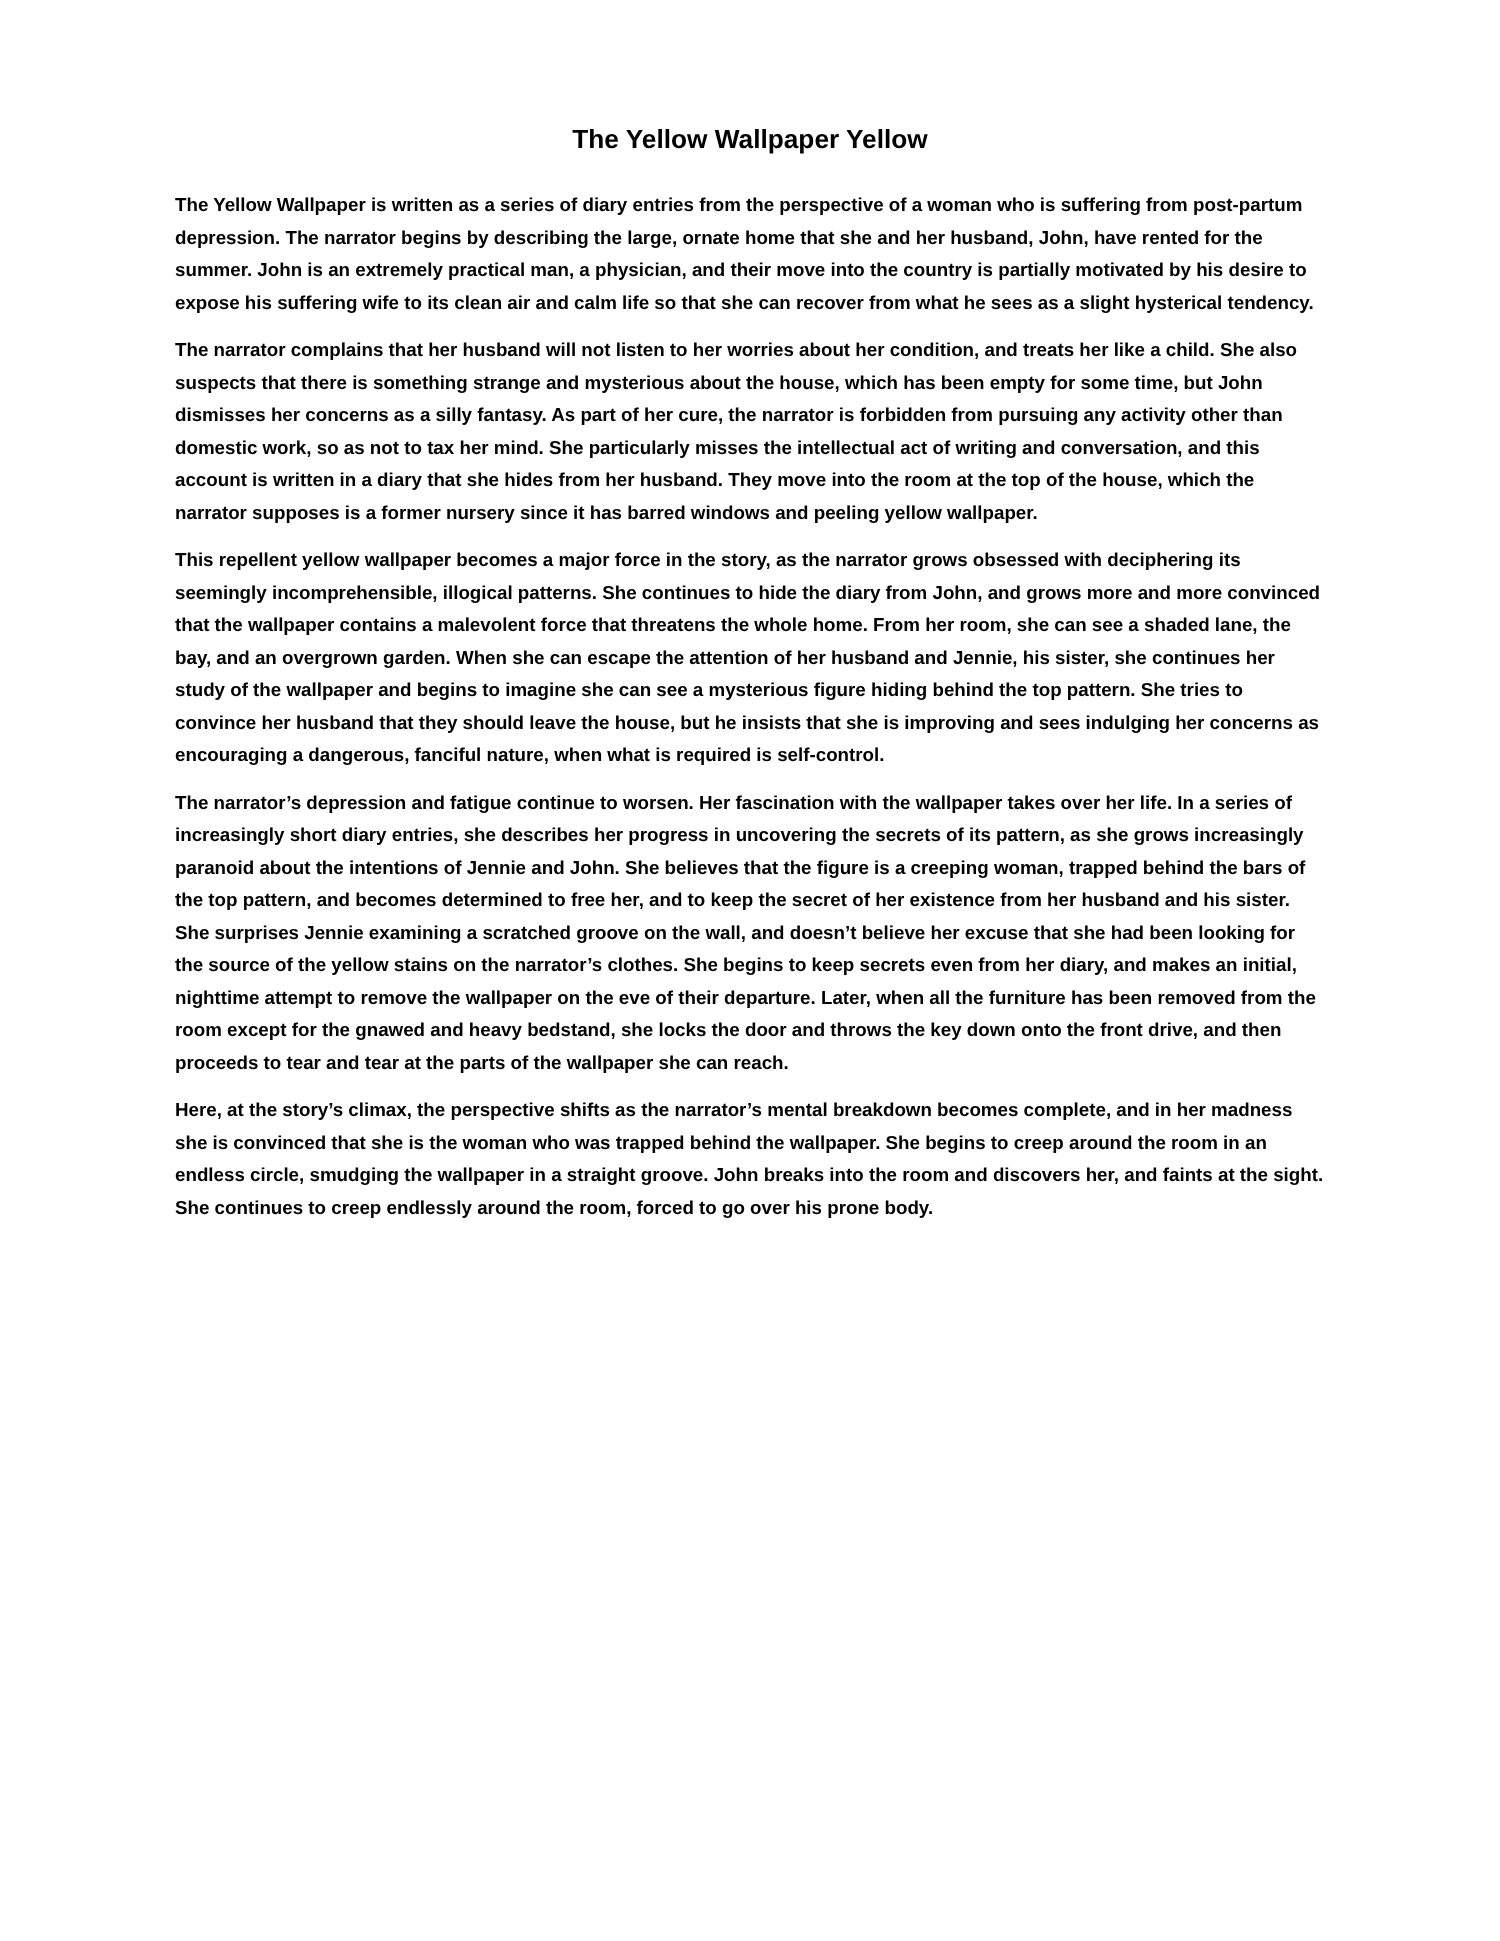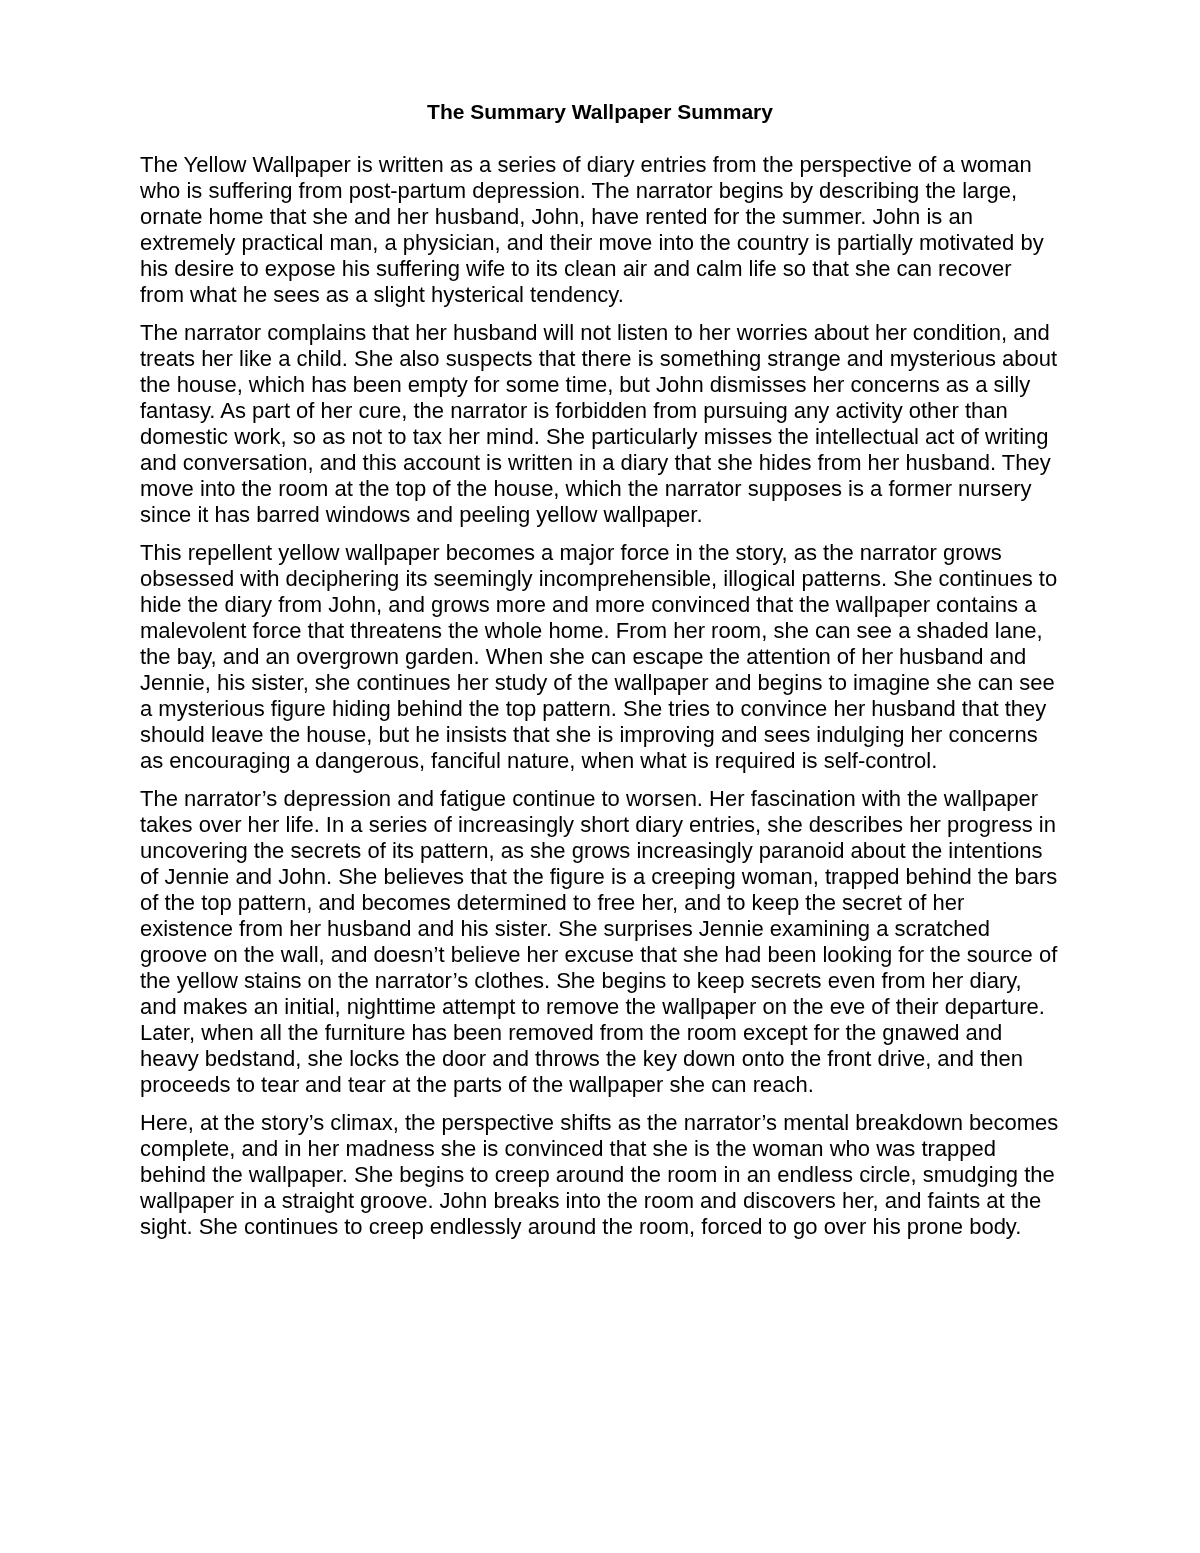--- a/index.html
+++ b/index.html
@@ -20,33 +20,33 @@
   }
   .doc-title {
     font-size: 21px;
     line-height: 26px;
     font-weight: bold;
     text-align: center;
     margin: 0 0 27px 0;
     padding: 0;
   }
   .doc-body p {
-    font-size: 22px;
+    font-size: 15px;
     line-height: 26px;
-    font-weight: normal;
+    font-weight: bold;
     text-align: left;
     margin: 0 0 12px 0;
     padding: 0;
   }
 </style>
 </head>
 <body>
 
 <div class="page">
-  <h1 class="doc-title">The Summary Wallpaper Summary</h1>
+  <h1 class="doc-title">The Yellow Wallpaper Yellow</h1>
   <div class="doc-body">
     <p>The Yellow Wallpaper is written as a series of diary entries from the perspective of a woman who is suffering from post-partum depression. The narrator begins by describing the large, ornate home that she and her husband, John, have rented for the summer. John is an extremely practical man, a physician, and their move into the country is partially motivated by his desire to expose his suffering wife to its clean air and calm life so that she can recover from what he sees as a slight hysterical tendency.</p>
     <p>The narrator complains that her husband will not listen to her worries about her condition, and treats her like a child. She also suspects that there is something strange and mysterious about the house, which has been empty for some time, but John dismisses her concerns as a silly fantasy. As part of her cure, the narrator is forbidden from pursuing any activity other than domestic work, so as not to tax her mind. She particularly misses the intellectual act of writing and conversation, and this account is written in a diary that she hides from her husband. They move into the room at the top of the house, which the narrator supposes is a former nursery since it has barred windows and peeling yellow wallpaper.</p>
     <p>This repellent yellow wallpaper becomes a major force in the story, as the narrator grows obsessed with deciphering its seemingly incomprehensible, illogical patterns. She continues to hide the diary from John, and grows more and more convinced that the wallpaper contains a malevolent force that threatens the whole home. From her room, she can see a shaded lane, the bay, and an overgrown garden. When she can escape the attention of her husband and Jennie, his sister, she continues her study of the wallpaper and begins to imagine she can see a mysterious figure hiding behind the top pattern. She tries to convince her husband that they should leave the house, but he insists that she is improving and sees indulging her concerns as encouraging a dangerous, fanciful nature, when what is required is self-control.</p>
     <p>The narrator’s depression and fatigue continue to worsen. Her fascination with the wallpaper takes over her life. In a series of increasingly short diary entries, she describes her progress in uncovering the secrets of its pattern, as she grows increasingly paranoid about the intentions of Jennie and John. She believes that the figure is a creeping woman, trapped behind the bars of the top pattern, and becomes determined to free her, and to keep the secret of her existence from her husband and his sister. She surprises Jennie examining a scratched groove on the wall, and doesn’t believe her excuse that she had been looking for the source of the yellow stains on the narrator’s clothes. She begins to keep secrets even from her diary, and makes an initial, nighttime attempt to remove the wallpaper on the eve of their departure. Later, when all the furniture has been removed from the room except for the gnawed and heavy bedstand, she locks the door and throws the key down onto the front drive, and then proceeds to tear and tear at the parts of the wallpaper she can reach.</p>
     <p>Here, at the story’s climax, the perspective shifts as the narrator’s mental breakdown becomes complete, and in her madness she is convinced that she is the woman who was trapped behind the wallpaper. She begins to creep around the room in an endless circle, smudging the wallpaper in a straight groove. John breaks into the room and discovers her, and faints at the sight. She continues to creep endlessly around the room, forced to go over his prone body.</p>
   </div>
 </div>
 
 </body></html>

